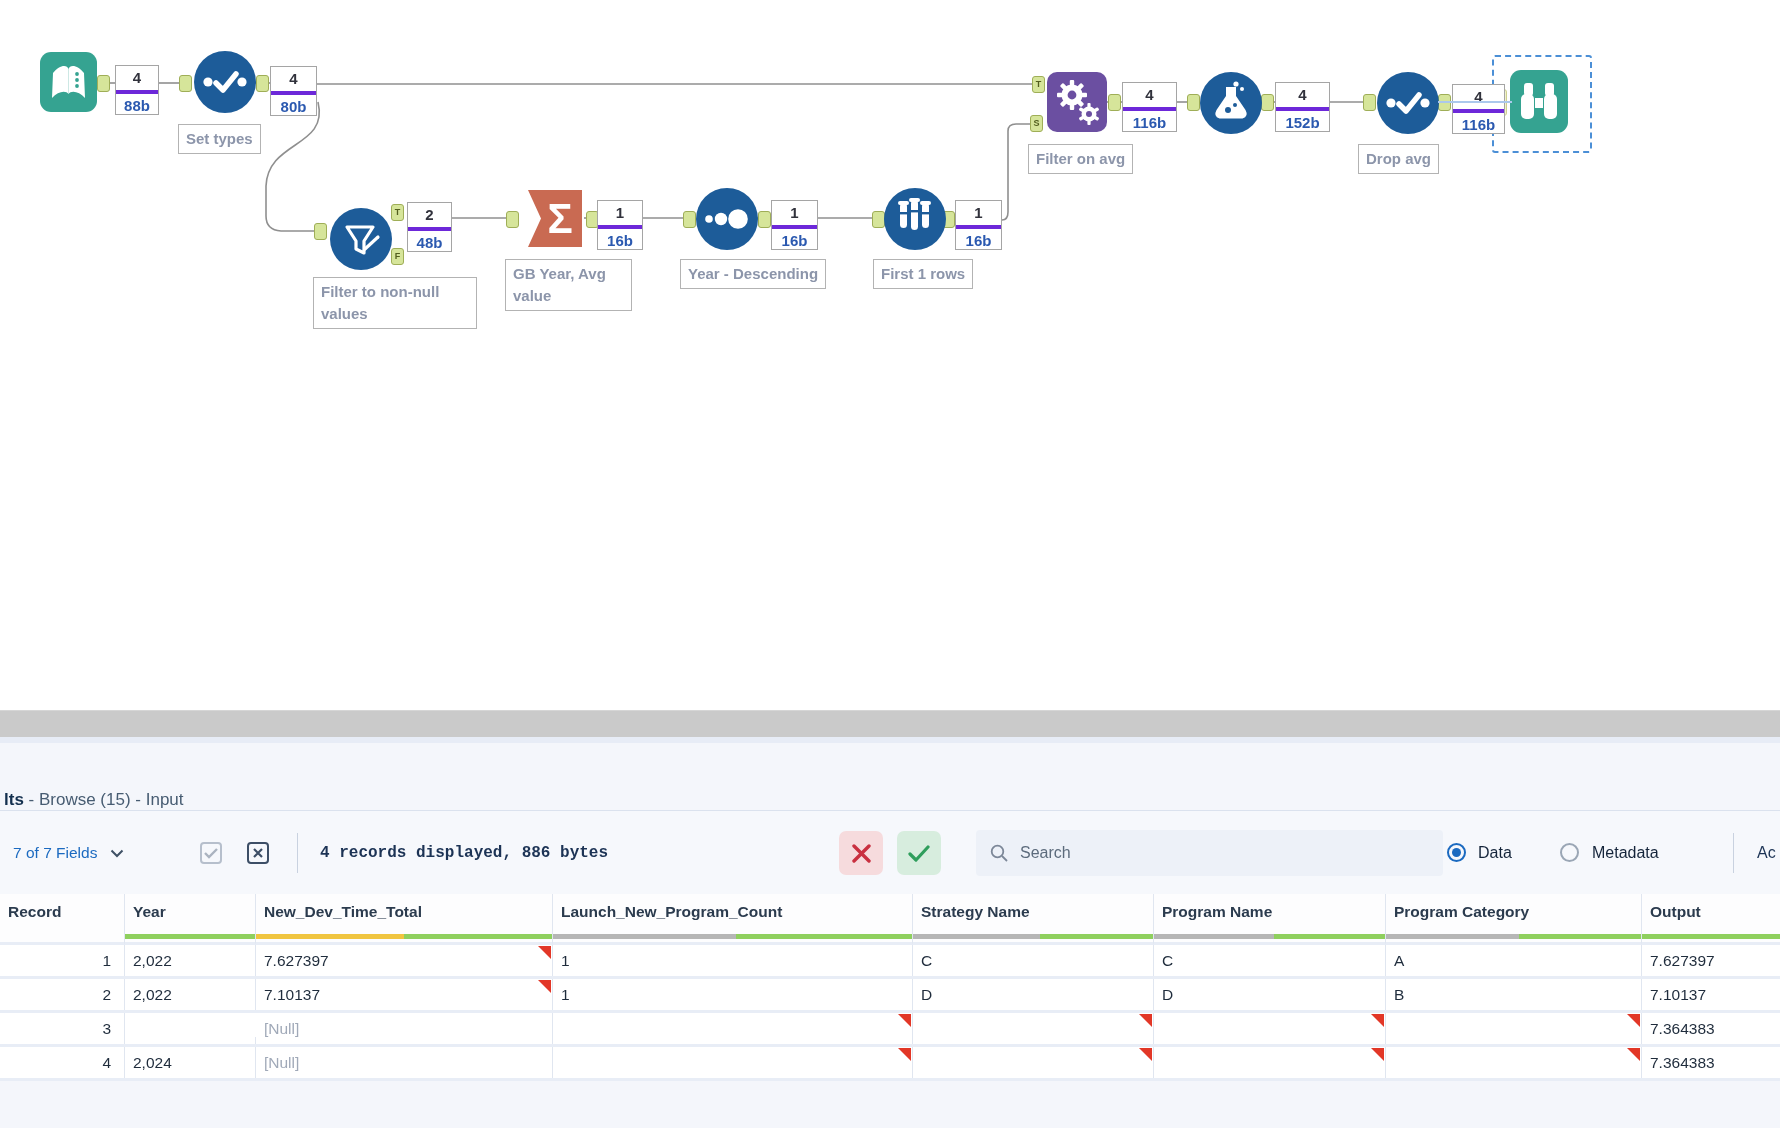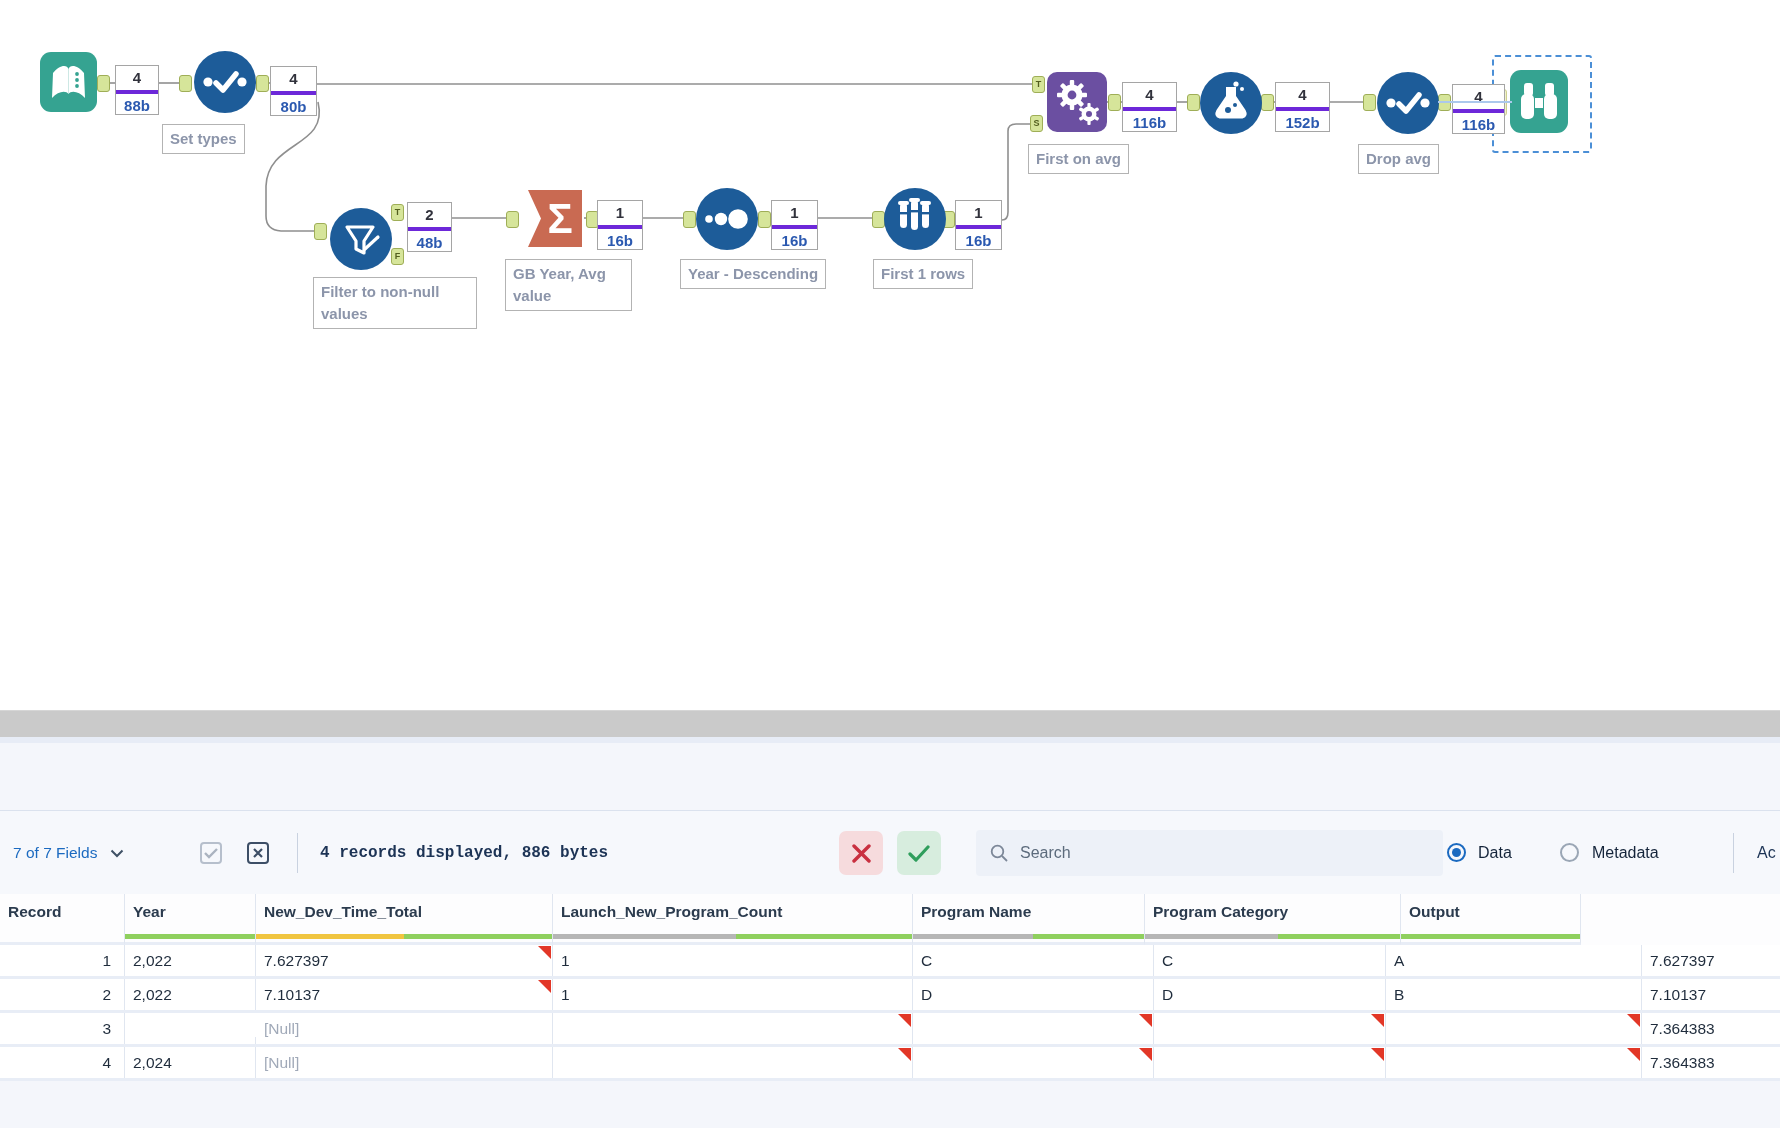--- a/index.html
+++ b/index.html
@@ -264,34 +264,38 @@
     <div class="ann" style="left:1275px;top:82px;width:55px">
       <span class="n">4</span>
         <span class="s">152b</span>
     </div>
     <div class="ann" style="left:1452px;top:84px;width:53px">
       <span class="n">4</span>
         <span class="s">116b</span>
     </div>
     <div class="sel-wire" style="left:1438px;top:101px;width:74px"></div>
 
-    <div class="note" style="left:162px;top:124px">Set types</div>
+    <div class="note" style="left:178px;top:124px">Set types</div>
     <div class="note" style="left:313px;top:277px;width:164px">Filter to non-null values</div>
     <div class="note" style="left:505px;top:259px;width:127px">GB Year, Avg value</div>
     <div class="note" style="left:680px;top:259px">Year - Descending</div>
     <div class="note" style="left:873px;top:259px">First 1 rows</div>
-    <div class="note" style="left:1028px;top:144px">First on avg</div>
+    <div class="note" style="left:1028px;top:144px">Filter on avg</div>
     <div class="note" style="left:1358px;top:144px">Drop avg</div>
   </div>
 
   <div id="graybar"></div>
 
   <div id="results">
     <div class="topstrip"></div>
 
+    <div class="res-title">
+      <b>lts</b>
+        <span> - Browse (15) - Input</span>
+    </div>
 
     <div class="toolbar">
       <span class="tb-fields">
         <span>7 of 7 Fields</span>
         <svg width="14" height="9">
             <path d="M1.5 1.5 L7 7 L12.5 1.5" stroke="#3f5165" stroke-width="2" fill="none"></path>
           </svg>
       </span>
       <span class="tb-ico chk">
         <svg width="14" height="11">
@@ -349,20 +353,27 @@
             <div class="qbar">
               <i style="background: rgb(240, 197, 64); width: 50%;"></i>
               <i style="background: rgb(143, 208, 94); width: 50%;"></i>
             </div>
           </div>
           <div class="th" style="width: 360px;">
             <span class="hname">Launch_New_Program_Count</span>
             <div class="qbar">
               <i style="background: rgb(182, 182, 182); width: 51%;"></i>
               <i style="background: rgb(143, 208, 94); width: 49%;"></i>
+            </div>
+          </div>
+          <div class="th" style="width: 241px;">
+            <span class="hname">Strategy Name</span>
+            <div class="qbar">
+              <i style="background: rgb(182, 182, 182); width: 53%;"></i>
+              <i style="background: rgb(143, 208, 94); width: 47%;"></i>
             </div>
           </div>
           <div class="th" style="width: 232px;">
             <span class="hname">Program Name</span>
             <div class="qbar">
               <i style="background: rgb(182, 182, 182); width: 52%;"></i>
               <i style="background: rgb(143, 208, 94); width: 48%;"></i>
             </div>
           </div>
           <div class="th" style="width: 256px;">

